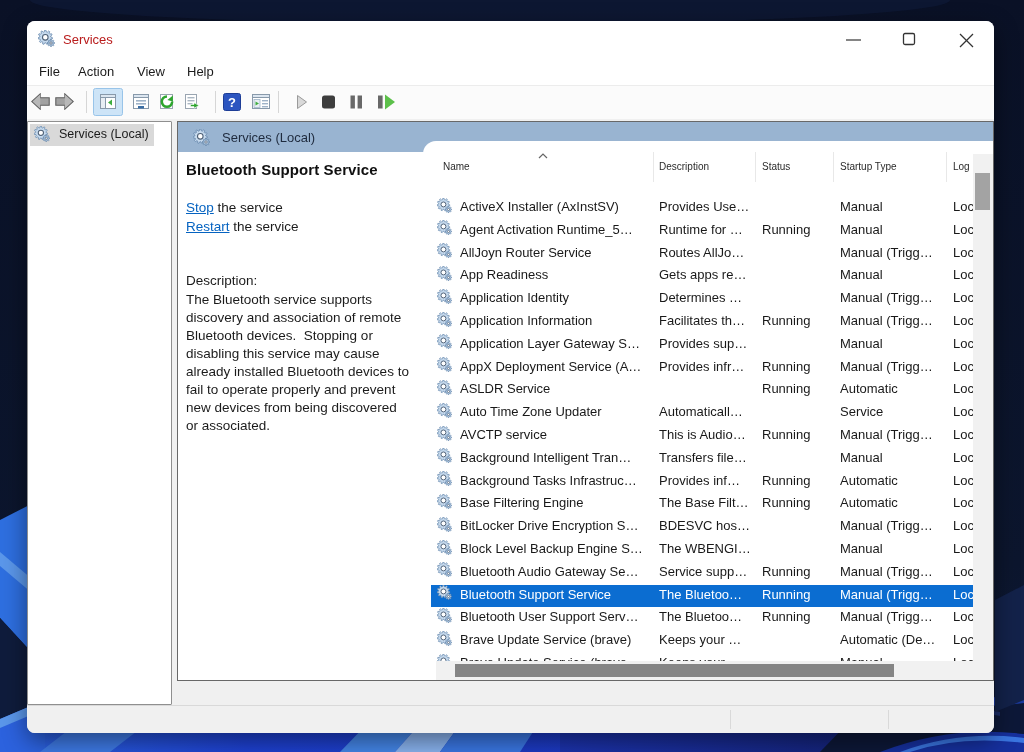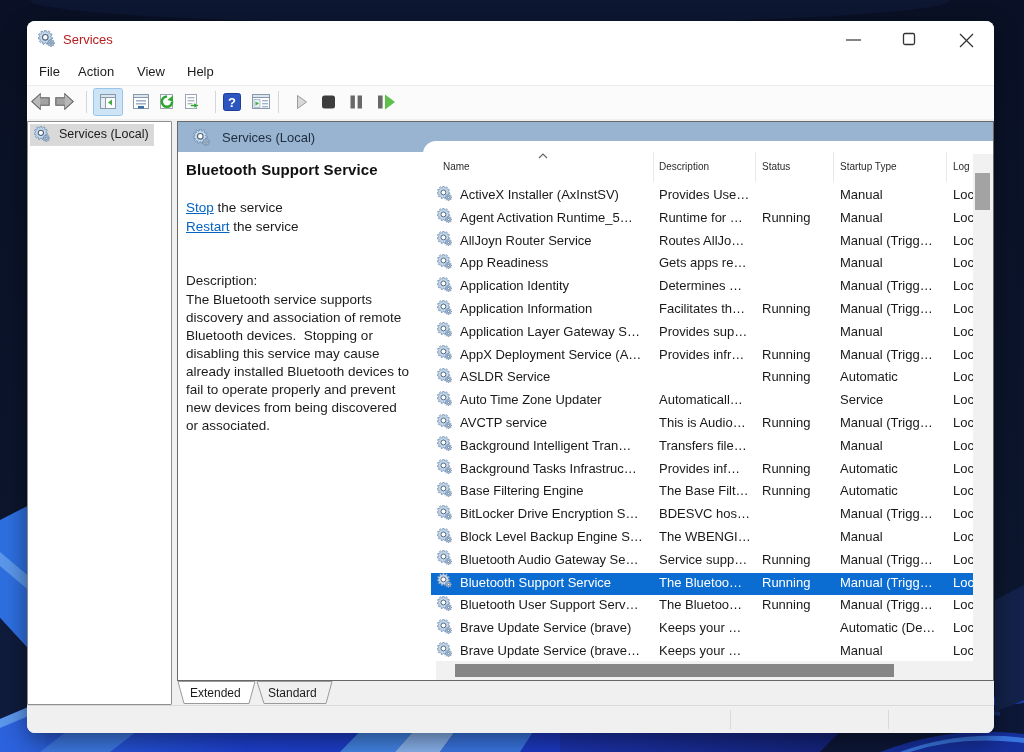--- a/index.html
+++ b/index.html
@@ -33,21 +33,21 @@
   #bandtx{position:absolute;left:44px;top:8px;font-size:13px;color:#1f2b3e;}
   #whitebox{position:absolute;left:245px;top:19px;width:570px;height:522px;
             background:#fff;border-top-left-radius:13px;}
   
   #desc{position:absolute;left:8px;top:0;width:245px;font-size:13.5px;color:#1b1b1b;}
   #desc .ttl{font-weight:bold;font-size:15px;color:#101010;letter-spacing:0.1px;}
   #desc a{color:#0563c1;text-decoration:underline;}
   
   .hdr{position:absolute;font-size:10px;color:#2b2b2b;}
   .colsep{position:absolute;width:1px;height:30px;background:#e8e8e8;}
-  .row{position:absolute;left:253px;width:562px;height:22.8px;font-size:13px;color:#191919;}
+  .row{position:absolute;left:253px;width:562px;height:22.8px;font-size:13px;color:#191919;margin-top:12px;}
   .row .c1{position:absolute;left:29px;top:2px;width:196px;overflow:hidden;white-space:nowrap;}
   .row .c2{position:absolute;left:228px;top:2px;width:94px;overflow:hidden;white-space:nowrap;}
   .row .c3{position:absolute;left:331px;top:2px;}
   .row .c4{position:absolute;left:409px;top:2px;width:104px;overflow:hidden;white-space:nowrap;}
   .row .c5{position:absolute;left:522px;top:2px;width:20px;overflow:hidden;white-space:nowrap;}
   .row svg{position:absolute;left:6px;top:0.5px;}
   .sel{background:#0b6dd1;color:#ffffff;}
   
   #vscroll{position:absolute;left:795px;top:32px;width:20px;height:526px;background:#f1f1f1;}
   #vthumb{position:absolute;left:2px;top:19px;width:15px;height:37px;background:#a3a3a3;}
@@ -456,26 +456,18 @@
       </div>
 
     <div id="vscroll">
         <div id="vthumb"></div>
       </div>
     <div id="hscroll">
         <div id="hthumb"></div>
       </div>
   </div>
 
-  <div class="abs" id="tabs">
-    <svg width="400" height="24" viewBox="0 0 400 24">
-      <polygon points="1,0.5 78,0.5 72,22.5 7,22.5" fill="#ffffff" stroke="#9a9a9a"></polygon>
-      <polygon points="80,0.5 155,0.5 149,22.5 87,22.5" fill="#f0f0f0" stroke="#9a9a9a"></polygon>
-    </svg>
-    <div class="tabtx" style="left:13px">Extended</div>
-    <div class="tabtx" style="left:91px">Standard</div>
-  </div>
 
   <div class="abs" id="status">
     <div class="ssep" style="left:703px"></div>
     <div class="ssep" style="left:861px"></div>
   </div>
 </div>
 
 </body></html>

